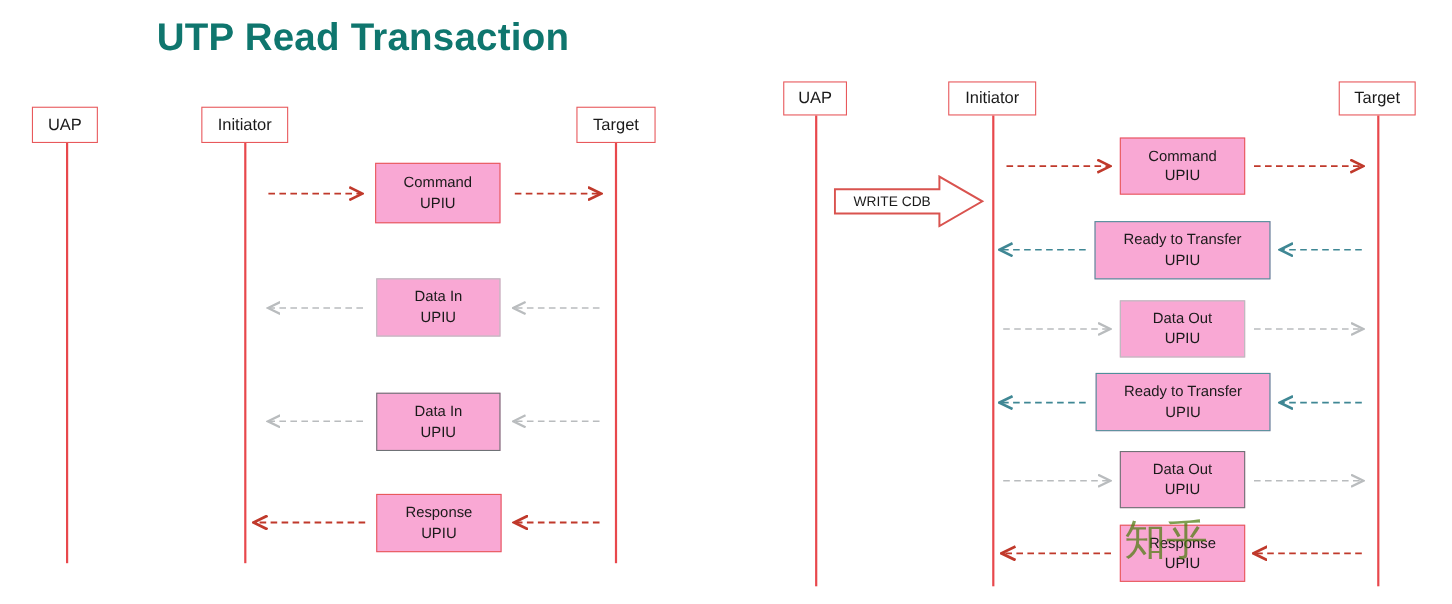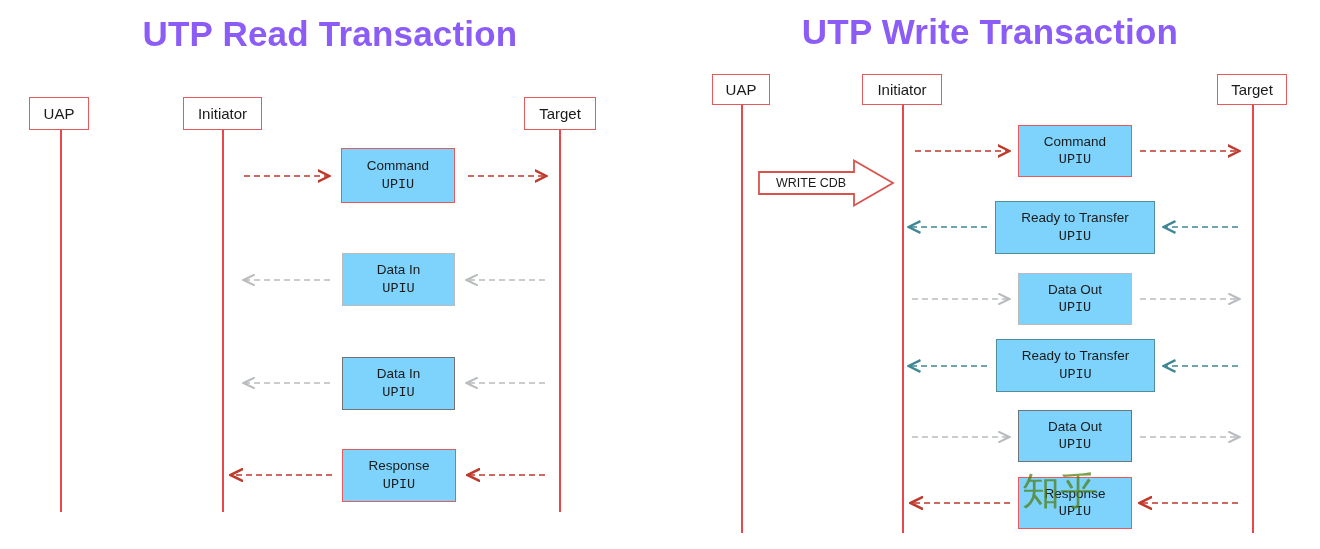--- a/index.html
+++ b/index.html
@@ -12,21 +12,21 @@
   }
   .canvas{position:absolute;left:0;top:0;width:1320px;height:549px;}
   .panel{position:absolute;top:0;height:549px;}
   #panel-read{left:0;width:660px;}
   #panel-write{left:660px;width:660px;}
 
   .title{
     position:absolute;
     text-align:center;
     font-weight:bold;
-    color:#8b5cf6;
+    color:#0f766e;
     letter-spacing:0.2px;
     white-space:nowrap;
   }
   #title-read{left:0;width:660px;top:14px;font-size:35px;}
   #title-write{left:0;width:660px;top:12px;font-size:35px;}
 
   
   .actor{
     position:absolute;
     border:1.6px solid #e8595c;
@@ -41,30 +41,30 @@
   .lifeline{
     position:absolute;
     width:1.6px;
     background:#e8484c;
     z-index:1;
   }
 
   
   .msgbox{
     position:absolute;
-    background:#7dd3fc;
+    background:#f9a8d4;
     box-sizing:border-box;
     display:flex;flex-direction:column;
     align-items:center;justify-content:center;
     font-size:13.5px;
     color:#1a1a1a;
     line-height:1.35;
     z-index:5;
   }
-  .msgbox .l2{display:block;font-family:Liberation Mono, monospace;}
+  .msgbox .l2{display:block;}
   .b-red{border:1.8px solid #e8595c;}
   .b-gray-light{border:1.3px solid #b9bcbe;}
   .b-gray-dark{border:1.6px solid #6f7276;}
   .b-teal{border:1.6px solid #4f8f9b;}
 
   
   .arrowlayer{position:absolute;left:0;top:0;width:100%;height:100%;z-index:3;pointer-events:none;}
 
   
   .blockarrow{position:absolute;z-index:5;}
@@ -161,21 +161,20 @@
     </div>
 
     <div class="msgbox b-red" style="left:342px;top:449px;width:114px;height:53px;">
       <span>Response</span>
       <span class="l2">UPIU</span>
     </div>
   </div>
 
   <div class="panel" id="panel-write">
 
-    <div class="title" id="title-write">UTP Write Transaction</div>
 
     <div class="lifeline" style="left:81px;top:104px;height:429px;"></div>
     <div class="lifeline" style="left:242px;top:104px;height:429px;"></div>
     <div class="lifeline" style="left:592px;top:104px;height:429px;"></div>
 
     <div class="actor" style="left:52px;top:74px;width:58px;height:31px;">
       <span>UAP</span>
     </div>
     <div class="actor" style="left:202px;top:74px;width:80px;height:31px;">
       <span>Initiator</span>

